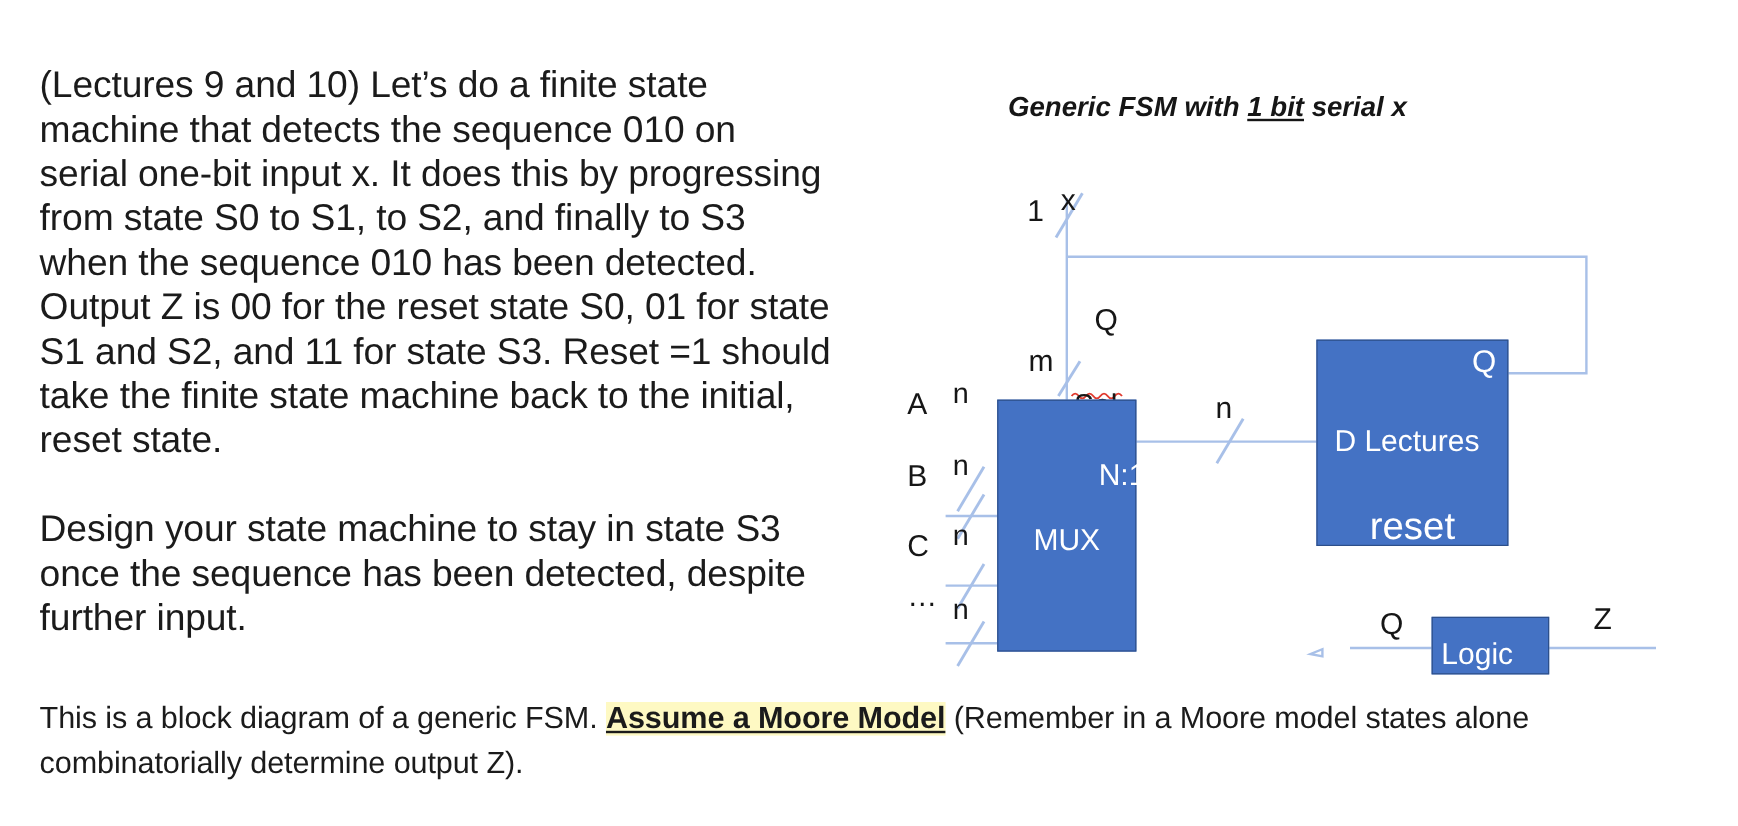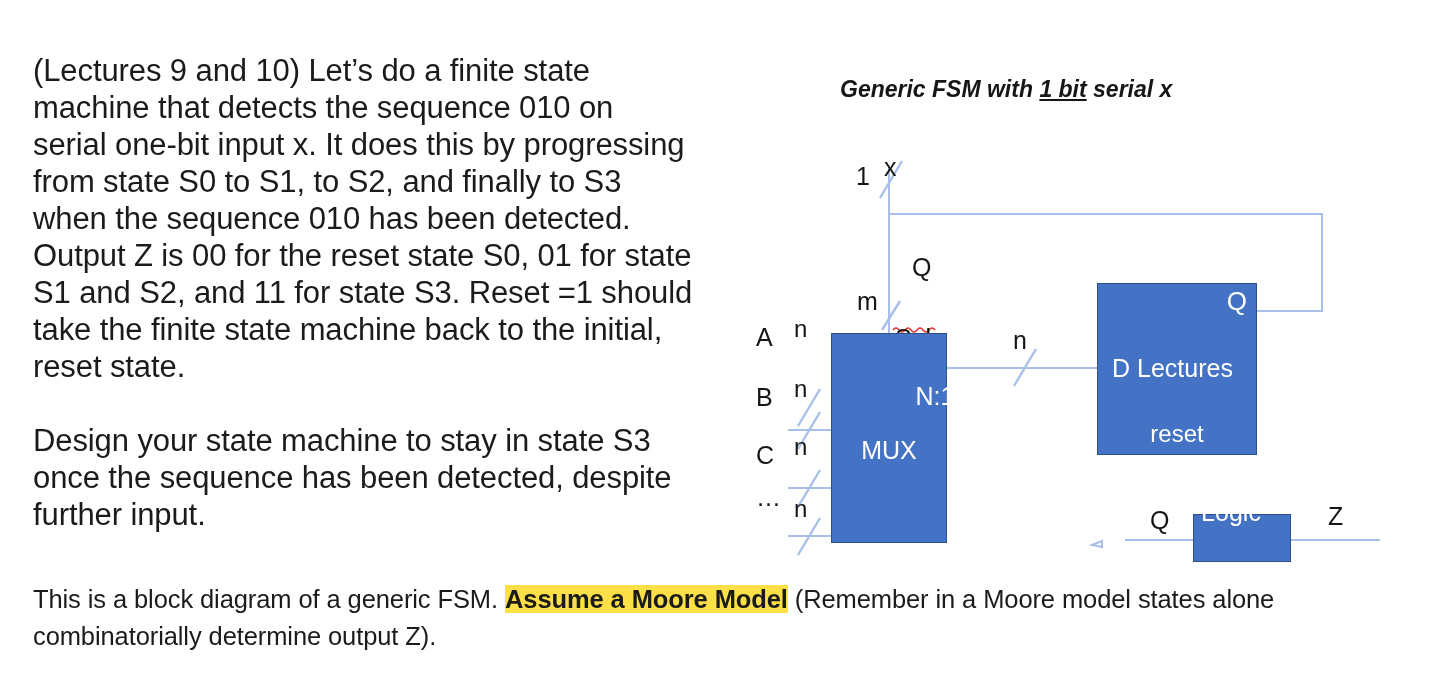--- a/index.html
+++ b/index.html
@@ -41,21 +41,22 @@
     left: 33px;
     top: 581px;
     width: 1390px;
     font-size: 25.5px;
     line-height: 37px;
     color: #1b1b1b;
     letter-spacing: -0.1px;
   }
   .bold-hl {
     font-weight: bold;
-    background: #fde047;
+    background: #fef9c3;
+    text-decoration: underline;
   }
 
   
   .diagram {
     position: absolute;
     left: 720px;
     top: 58px;
     width: 728px;
     height: 520px;
   }
@@ -85,22 +86,22 @@
     white-space: nowrap;
   }
   .mux-box  { left: 111px; top: 275px; width: 116px; height: 210px; }
   .reg-box  { left: 377px; top: 225px; width: 160px; height: 172px; }
   .logic-box{ left: 473px; top: 456px; width:  98px; height:  48px; }
 
   .mux-l1 { left: 111px; top: 324px; width: 138px; text-align: center; margin-left: 35px; }
   .mux-l2 { left: 111px; top: 378px; width: 116px; text-align: center; }
   .reg-q  { left: 377px; top: 228px; width: 150px; text-align: right; font-size: 26px; }
   .reg-d  { left: 392px; top: 296px; font-size: 25px; }
-  .reg-rst{ left: 377px; top: 362px; width: 160px; text-align: center; font-size: 24px; }
-  .logic-l{ left: 473px; top: 440px; width: 76px; text-align: center; font-size: 25px; }
+  .reg-rst{ left: 377px; top: 362px; width: 160px; text-align: center; font-size: 32px; }
+  .logic-l{ left: 473px; top: 473px; width: 76px; text-align: center; font-size: 25px; }
 
   .sig {
     position: absolute;
     font-size: 25px;
     color: #161616;
     white-space: nowrap;
   }
   .sig-sm { font-size: 24px; }
 
   svg.wires {

